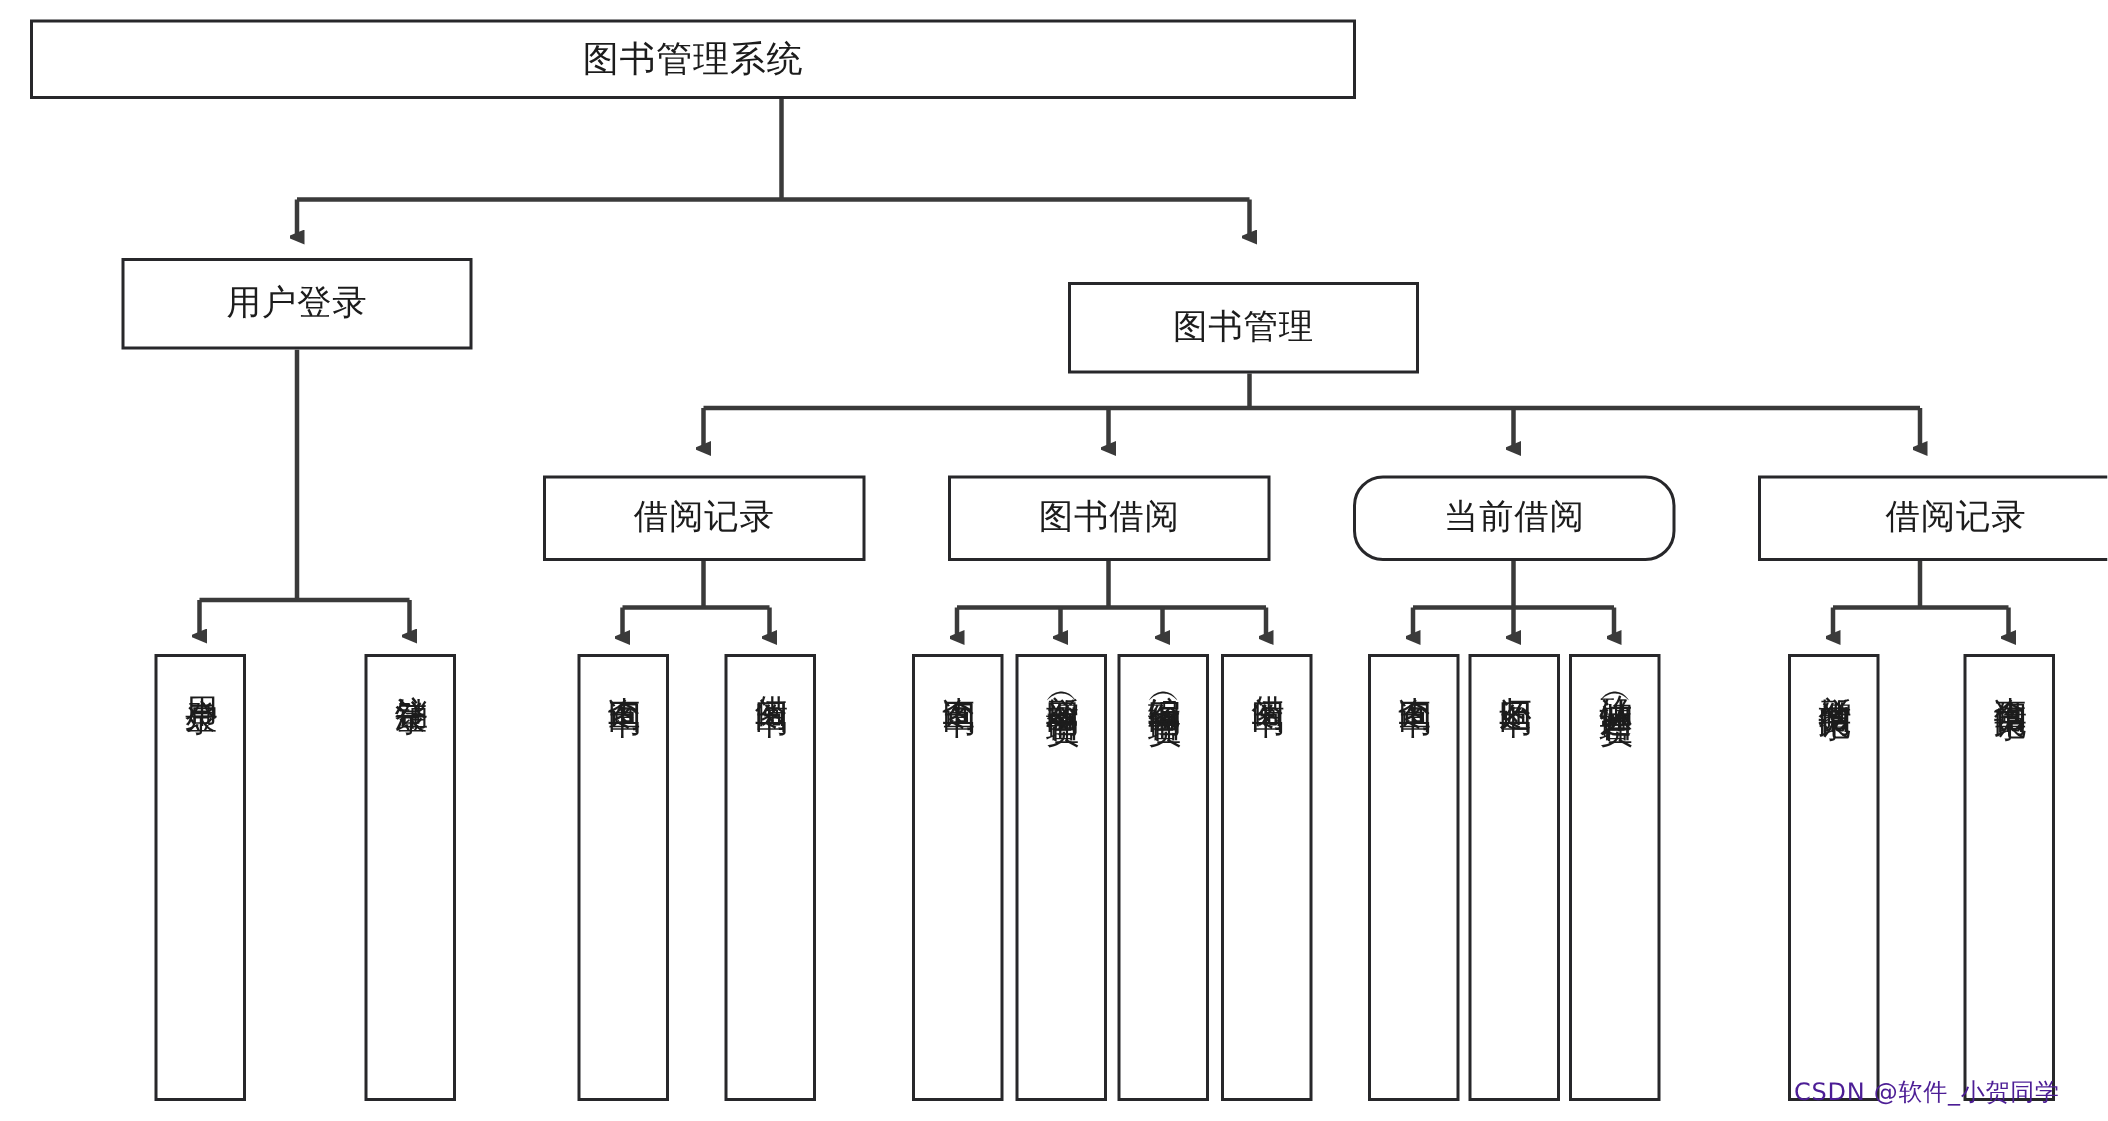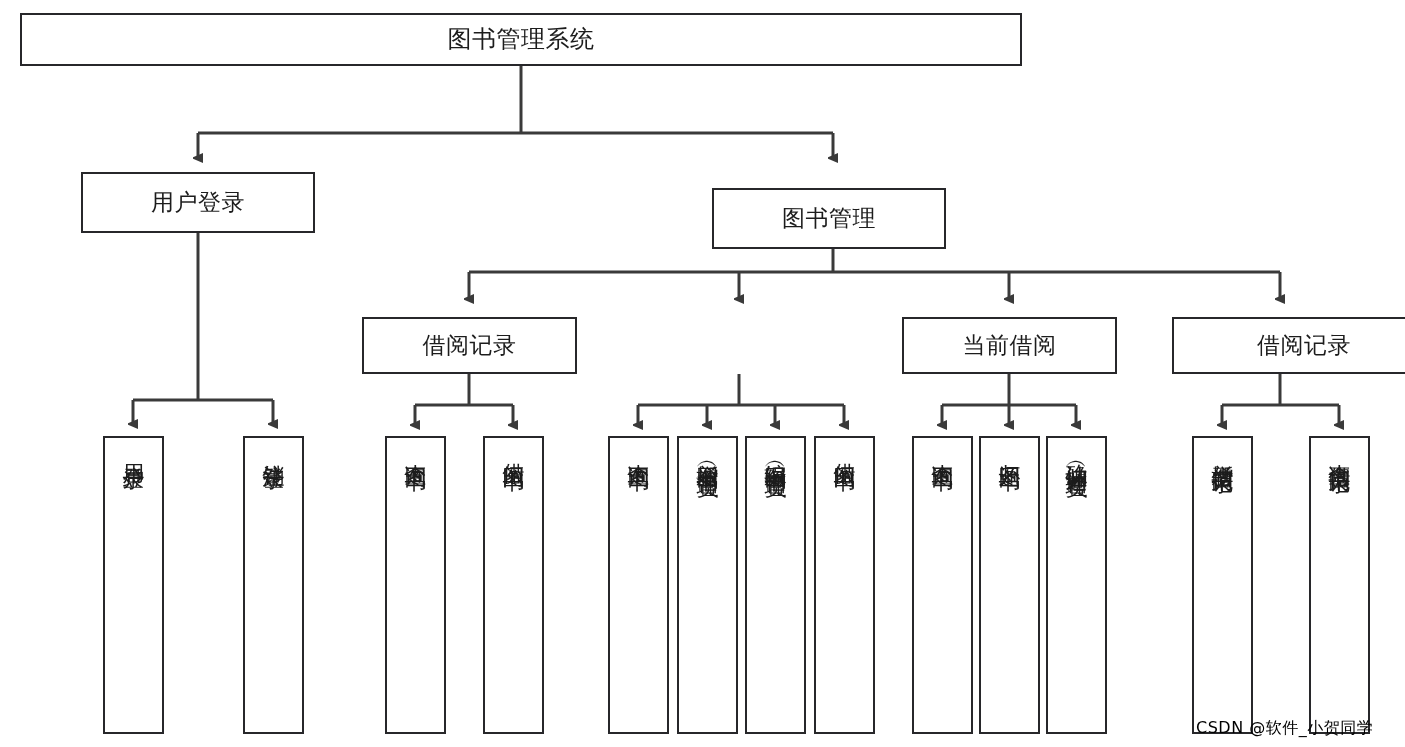--- a/index.html
+++ b/index.html
@@ -60,21 +60,21 @@
     text-orientation: upright;
     font-size: 22px;
     line-height: 1.08;
     letter-spacing: 2px;
     white-space: normal;
     max-height: 100%;
   }
   .watermark {
     position: absolute;
     font-size: 16px;
-    color: #000000;
+    color: #4c1d95;
     white-space: nowrap;
     letter-spacing: 0.5px;
   }
 </style>
 </head>
 <body>
 
 <div id="diagram-root">
 
   <svg id="edge-layer" viewBox="0 0 1405 747" width="1405" height="747" xmlns="http://www.w3.org/2000/svg">
@@ -120,35 +120,38 @@
       <path d="M 1009 405 L 1009 425" marker-end="url(#arrowhead)"></path>
       <path d="M 1076 405 L 1076 425" marker-end="url(#arrowhead)"></path>
 
       <path d="M 1280 374 L 1280 405"></path>
       <path d="M 1222 405 L 1339 405"></path>
       <path d="M 1222 405 L 1222 425" marker-end="url(#arrowhead)"></path>
       <path d="M 1339 405 L 1339 425" marker-end="url(#arrowhead)"></path>
     </g>
   </svg>
 
-  <div class="node horiz root" style="left:20px; top:13px; width:1002px; height:53px;">
+  <div class="node horiz root" style="left:20px; top:13px; width:884px; height:53px;">
     <span class="label">图书管理系统</span>
   </div>
 
   <div class="node horiz" style="left:81px; top:172px; width:234px; height:61px;">
     <span class="label">用户登录</span>
   </div>
   <div class="node horiz" style="left:712px; top:172px; width:234px; height:61px;margin-top:16px;">
     <span class="label">图书管理</span>
   </div>
 
   <div class="node horiz" style="left:362px; top:317px; width:215px; height:57px;">
     <span class="label">借阅记录</span>
   </div>
-  <div class="node horiz" style="left:902px; top:317px; width:215px; height:57px;">
+  <div class="node horiz" style="left:632px; top:317px; width:215px; height:57px;">
+    <span class="label">图书借阅</span>
+  </div>
+  <div class="node horiz" style="left:902px; top:317px; width:215px; height:57px;border-radius:20px;">
     <span class="label">当前借阅</span>
   </div>
   <div class="node horiz" style="left:1172px; top:317px; width:248px; height:57px;padding-left:16px;">
     <span class="label">借阅记录</span>
   </div>
 
   <div class="node vert" style="left:103px; top:436px; width:61px; height:298px;">
     <span class="label">用户登录</span>
   </div>
   <div class="node vert" style="left:243px; top:436px; width:61px; height:298px;">

